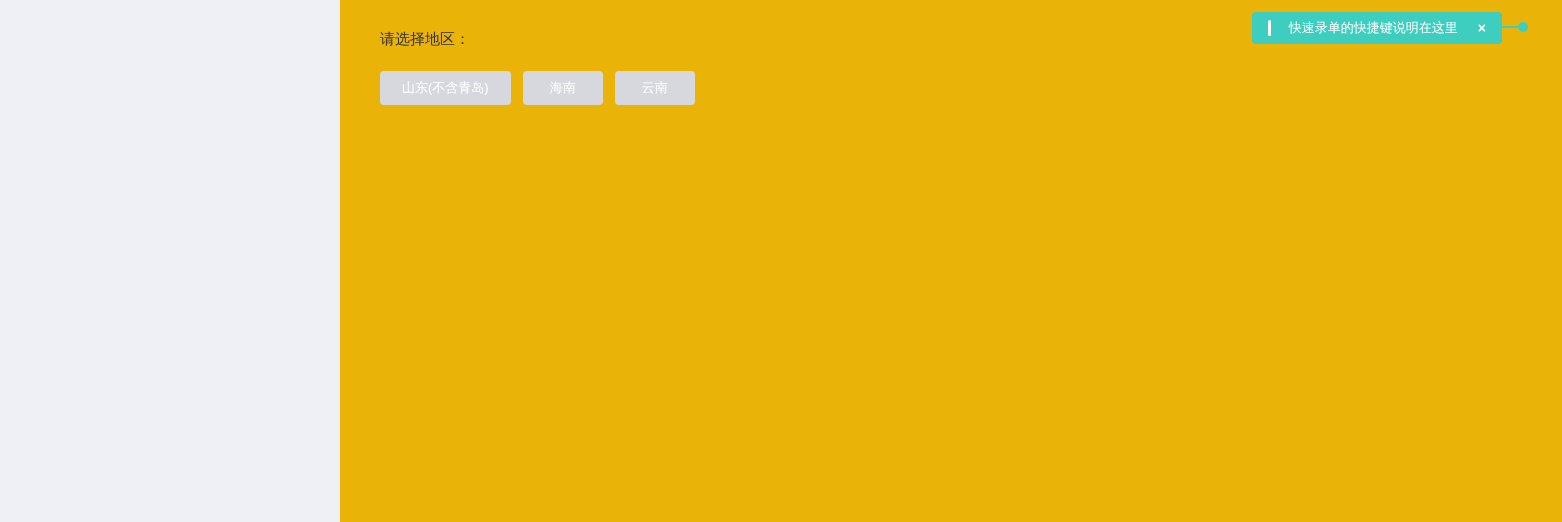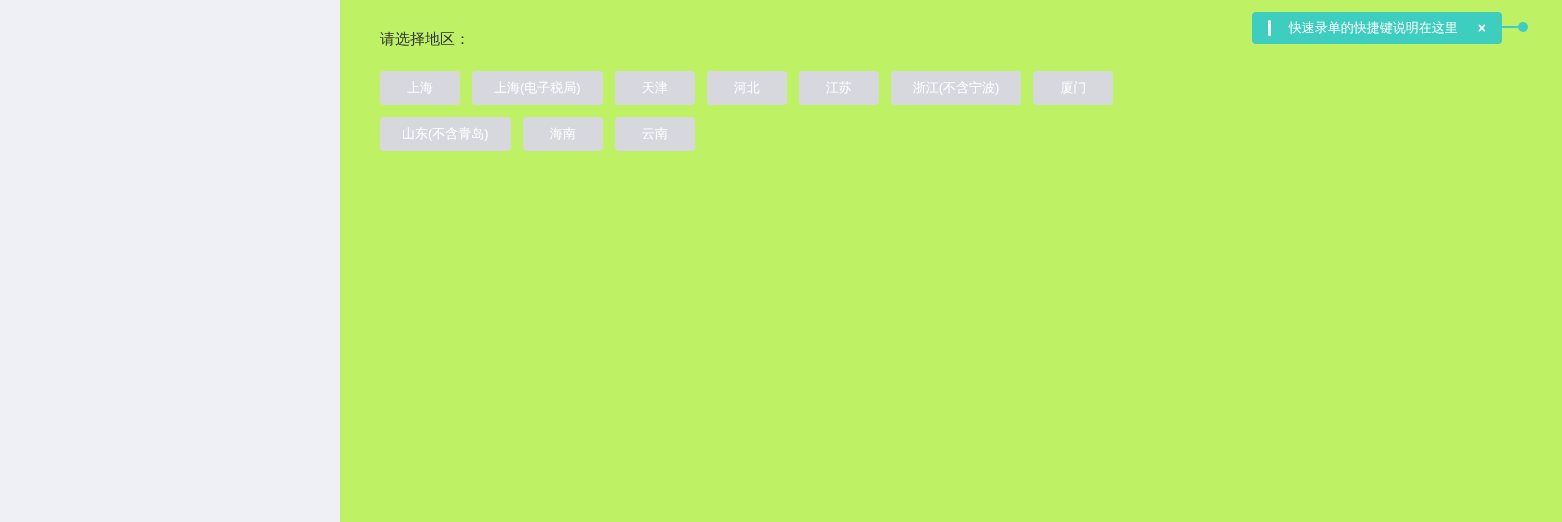--- a/index.html
+++ b/index.html
@@ -25,21 +25,21 @@
       height: 522px;
       background: #eef0f6;
     }
 
     .main-content {
       position: absolute;
       left: 340px;
       top: 0;
       right: 0;
       bottom: 0;
-      background: #bef264;
+      background: #eab308;
       padding: 30px 40px;
     }
 
     .page-label {
       font-size: 15px;
       color: #333;
       margin-bottom: 22px;
       font-weight: 500;
     }
 
@@ -124,30 +124,20 @@
   </style>
 </head>
 <body>
 
 <div class="left-sidebar"></div>
 
 <div class="main-content">
 
   <div class="page-label">请选择地区：</div>
 
-  <div class="region-buttons-row">
-
-  <button class="region-btn">上海</button>
-      <button class="region-btn">上海(电子税局)</button>
-      <button class="region-btn">天津</button>
-      <button class="region-btn">河北</button>
-      <button class="region-btn">江苏</button>
-      <button class="region-btn">浙江(不含宁波)</button>
-      <button class="region-btn">厦门</button>
-    </div>
 
   <div class="region-buttons-row">
 
   <button class="region-btn">山东(不含青岛)</button>
       <button class="region-btn">海南</button>
       <button class="region-btn">云南</button>
     </div>
 
 </div>
 

